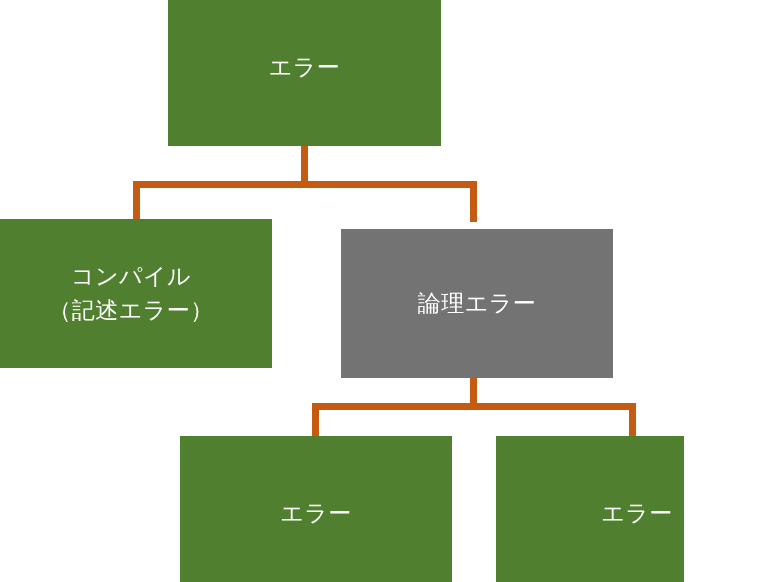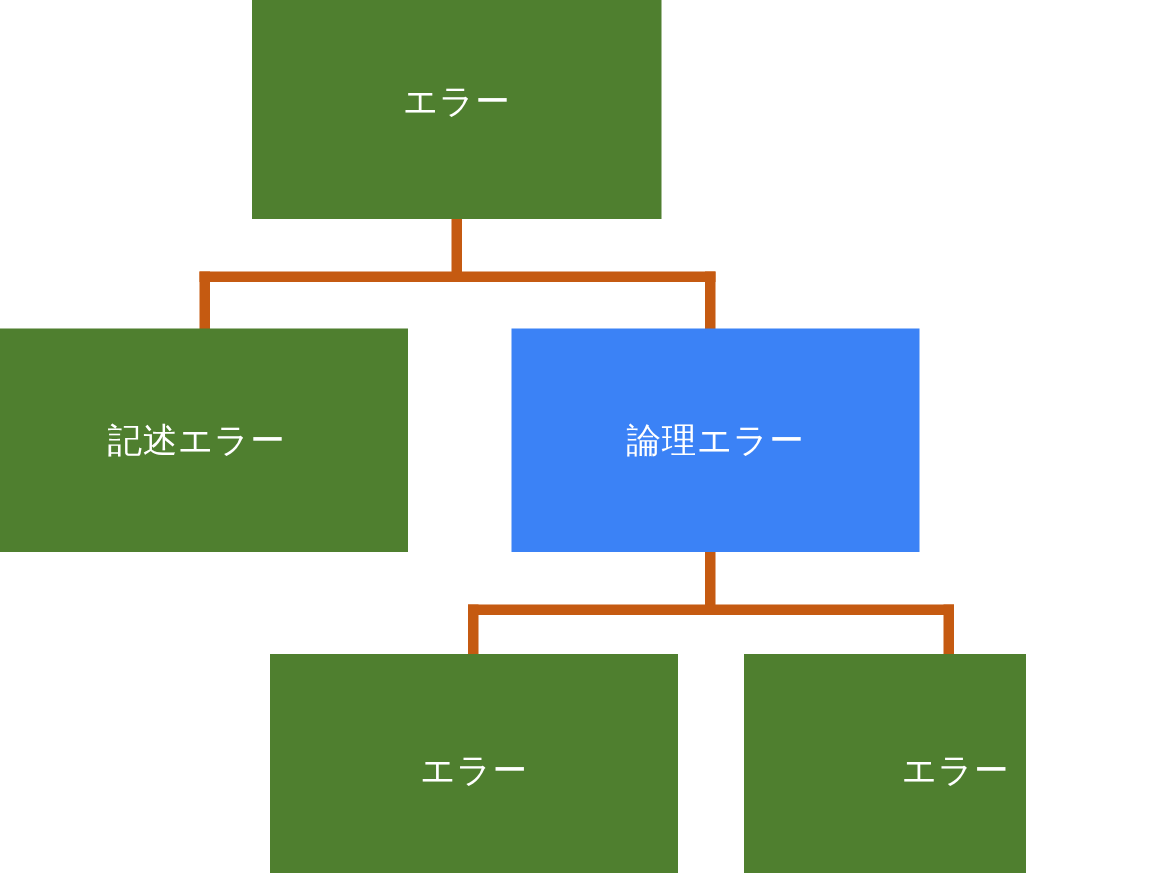--- a/index.html
+++ b/index.html
@@ -78,25 +78,26 @@
   <div class="conn" id="conn-drop-runtime" style="background: rgb(197, 90, 17);"></div>
 
   <div class="node" id="node-root" style="background: rgb(79, 127, 47); color: rgb(255, 255, 255);">
     <span class="label-lines">
       <span class="line">エラー</span>
     </span>
   </div>
 
   <div class="node" id="node-syntax" style="background: rgb(79, 127, 47); color: rgb(255, 255, 255);">
     <span class="label-lines">
-      <span class="line">記述エラー</span>
+      <span class="line">コンパイル</span>
+      <span class="line">（記述エラー）</span>
     </span>
   </div>
 
-  <div class="node" id="node-logic" style="background: #3b82f6; color: rgb(255, 255, 255);">
+  <div class="node" id="node-logic" style="background: #737373; color: rgb(255, 255, 255); margin-top: 10px;">
     <span class="label-lines">
       <span class="line">論理エラー</span>
     </span>
   </div>
 
   <div class="node" id="node-compile" style="background: rgb(79, 127, 47); color: rgb(255, 255, 255);">
     <span class="label-lines">
       <span class="line">エラー</span>
     </span>
   </div>

